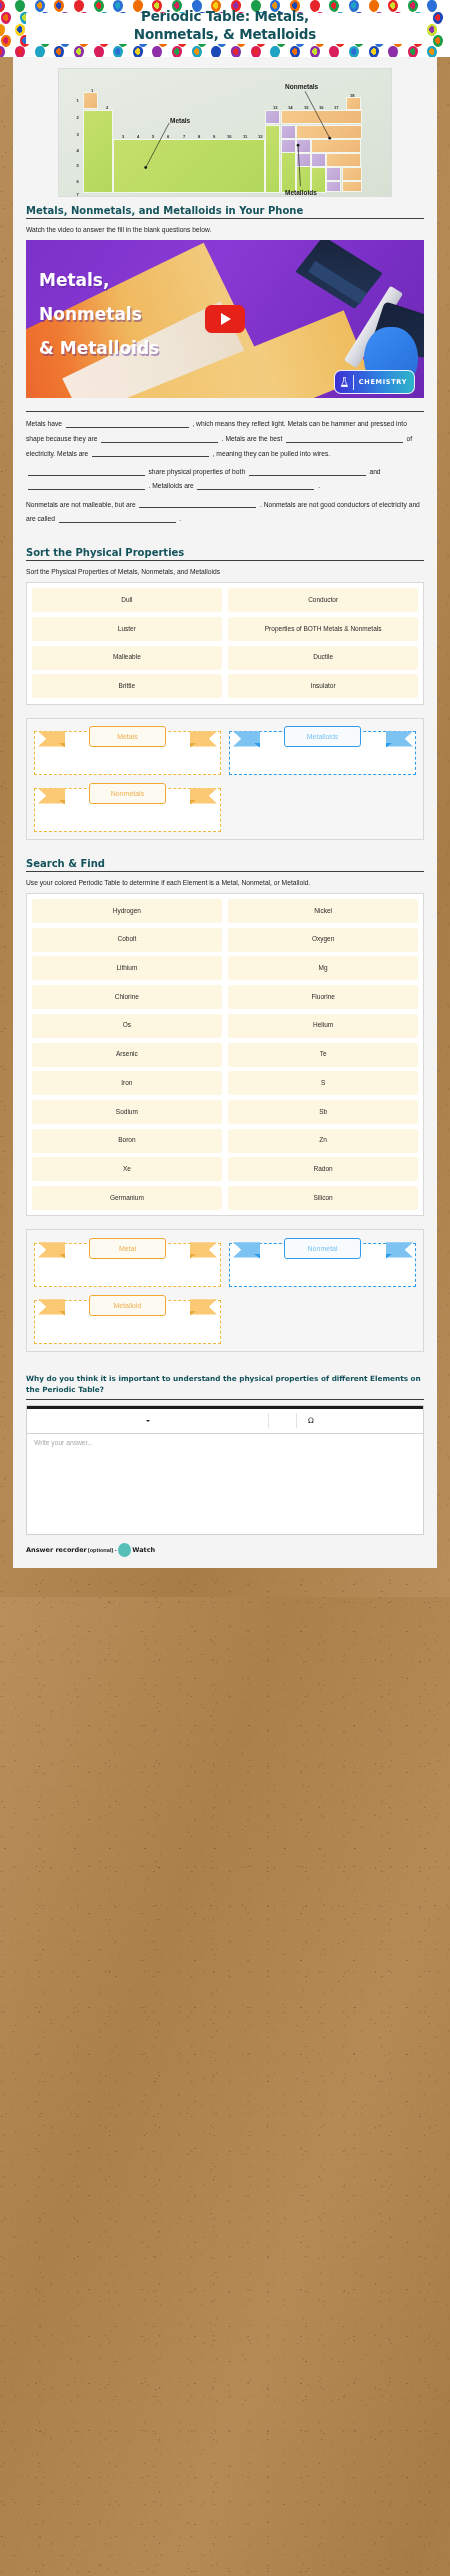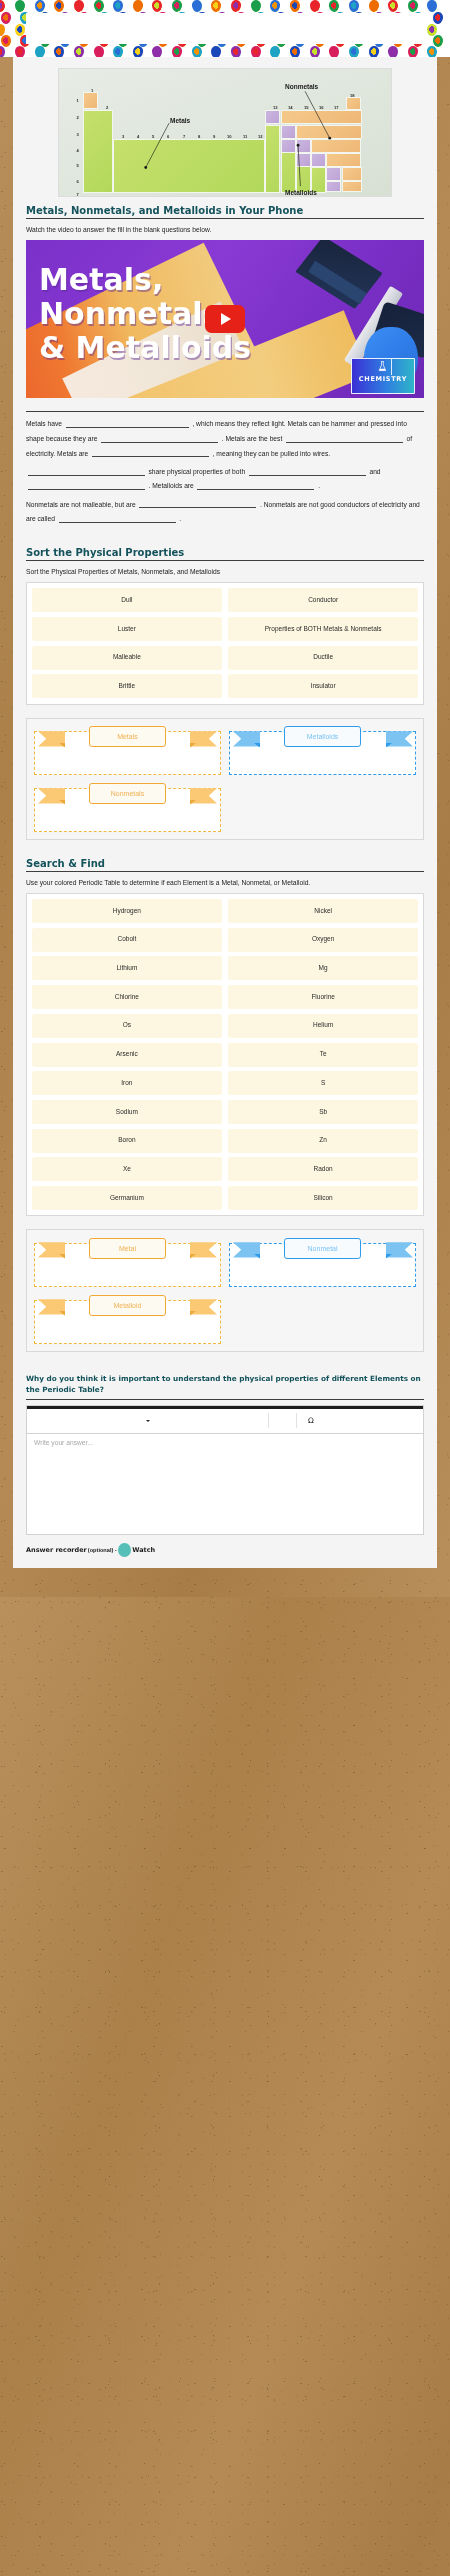--- a/index.html
+++ b/index.html
@@ -208,21 +208,21 @@
     width: 16.4px; height: 16.4px;
     background: #d8d4e6;
     border-radius: 50%;
   }
   .vid-title {
     position: absolute;
     left: 13px; top: 23.5px;
     color: #fff;
     font-family: "DejaVu Sans", sans-serif;
     font-weight: bold;
-    font-size: 30px;
+    font-size: 17px;
     line-height: 34px;
     text-shadow: 1.2px 1.8px 0 rgba(90,40,150,.45);
     z-index: 4;
   }
   .play-btn {
     position: absolute;
     left: 50%; top: 50%;
     transform: translate(-50%,-50%);
     width: 40px; height: 28px;
     background: #e62117;
@@ -233,28 +233,27 @@
   .play-tri {
     width: 0; height: 0;
     border-left: 10.6px solid #fff;
     border-top: 6.5px solid transparent;
     border-bottom: 6.5px solid transparent;
     margin-left: 2.3px;
   }
   .chem-badge {
     position: absolute;
     right: 9.4px; bottom: 3.5px;
-    height: 36px;
+    height: 24px;
     display: flex; align-items: center;
     background: linear-gradient(90deg,#3b2fd4 0%, #2f7fe0 55%, #2fb5c9 100%);
     border: 1.2px solid rgba(255,255,255,.9);
-    border-radius: 1px;
+    border-radius: 7px;
     z-index: 9;
     padding: 0 1.2px;
-    flex-direction: column;
   }
   .chem-flask {
     width: 17.6px; display:flex; align-items:center; justify-content:center;
     border-right: 1.2px solid rgba(255,255,255,.85);
     height: 15.2px;
   }
   .chem-word {
     color: #fff;
     font-family: "DejaVu Sans", sans-serif;
     font-weight: bold;
@@ -538,20 +537,24 @@
         <div class="dot" style="left: 290px; top: 46px; background: radial-gradient(at 48% 46%, rgb(239, 108, 0) 0px, rgb(239, 108, 0) 34%, rgb(27, 72, 184) 36%, rgb(27, 72, 184) 68%, rgb(142, 46, 168) 70%, rgb(142, 46, 168) 100%); transform: rotate(-4deg);"></div>
         <div class="dot" style="left: 310px; top: 46px; background: radial-gradient(at 48% 46%, rgb(199, 224, 44) 0px, rgb(199, 224, 44) 34%, rgb(142, 46, 168) 36%, rgb(142, 46, 168) 68%, rgb(43, 111, 214) 70%, rgb(43, 111, 214) 100%); transform: rotate(3deg);"></div>
         <div class="dot" style="left: 329px; top: 46px; background: radial-gradient(at 48% 46%, rgb(216, 30, 91) 0px, rgb(216, 30, 91) 34%, rgb(216, 30, 91) 36%, rgb(216, 30, 91) 68%, rgb(142, 46, 168) 70%, rgb(142, 46, 168) 100%); transform: rotate(-7deg);"></div>
         <div class="dot" style="left: 349px; top: 46px; background: radial-gradient(at 48% 46%, rgb(43, 111, 214) 0px, rgb(43, 111, 214) 34%, rgb(31, 163, 196) 36%, rgb(31, 163, 196) 68%, rgb(199, 224, 44) 70%, rgb(199, 224, 44) 100%); transform: rotate(0deg);"></div>
         <div class="dot" style="left: 369px; top: 46px; background: radial-gradient(at 48% 46%, rgb(247, 209, 23) 0px, rgb(247, 209, 23) 34%, rgb(27, 72, 184) 36%, rgb(27, 72, 184) 68%, rgb(142, 46, 168) 70%, rgb(142, 46, 168) 100%); transform: rotate(7deg);"></div>
         <div class="dot" style="left: 388px; top: 46px; background: radial-gradient(at 48% 46%, rgb(142, 46, 168) 0px, rgb(142, 46, 168) 34%, rgb(142, 46, 168) 36%, rgb(142, 46, 168) 68%, rgb(43, 111, 214) 70%, rgb(43, 111, 214) 100%); transform: rotate(-3deg);"></div>
         <div class="dot" style="left: 408px; top: 46px; background: radial-gradient(at 48% 46%, rgb(27, 158, 75) 0px, rgb(27, 158, 75) 34%, rgb(216, 30, 91) 36%, rgb(216, 30, 91) 68%, rgb(142, 46, 168) 70%, rgb(142, 46, 168) 100%); transform: rotate(4deg);"></div>
         <div class="dot" style="left: 427px; top: 46px; background: radial-gradient(at 48% 46%, rgb(243, 146, 0) 0px, rgb(243, 146, 0) 34%, rgb(31, 163, 196) 36%, rgb(31, 163, 196) 68%, rgb(199, 224, 44) 70%, rgb(199, 224, 44) 100%); transform: rotate(-6deg);"></div>
       </div>
     <div class="header-white"></div>
+    <div class="header-title">
+      <div>Periodic Table: Metals,</div>
+      <div>Nonmetals, &amp; Metalloids</div>
+    </div>
   </div>
 
   <div class="card">
 
     <div class="pt-wrap">
       <div class="pt-img">
         <div class="pt-inner">
 
           <div class="pt-num" style="left:17.6px;  top:29px;">1</div>
           <div class="pt-num" style="left:17.6px;  top:46px;">2</div>

